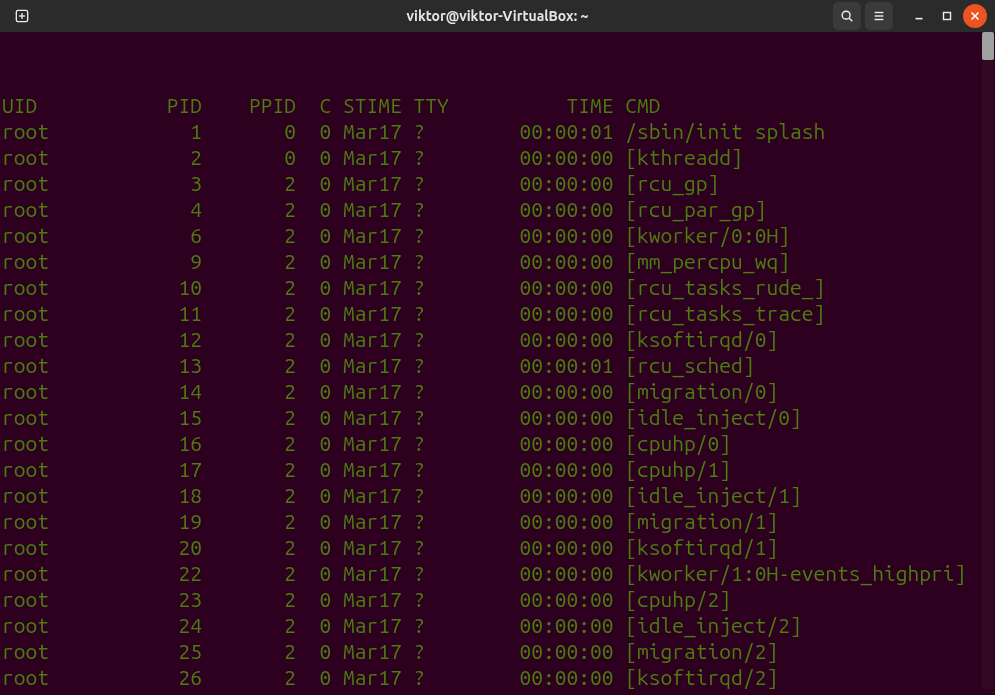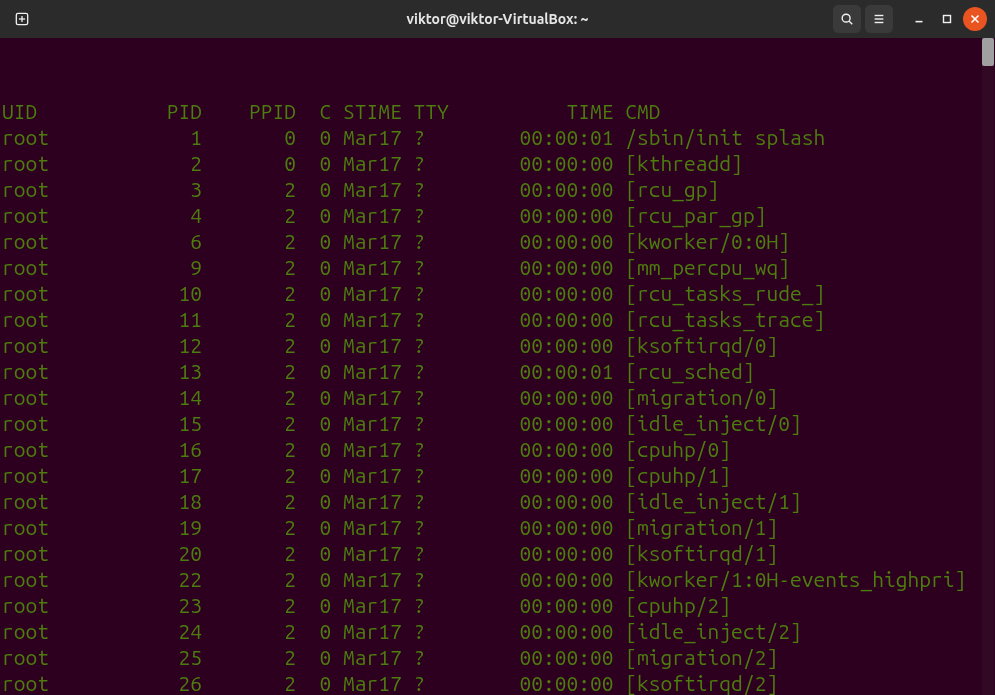--- a/index.html
+++ b/index.html
@@ -4,21 +4,21 @@
 <style>
   * { margin: 0; padding: 0; box-sizing: border-box; }
   html, body {
     width: 995px;
     height: 695px;
     background: #2c001e;
     font-family: "Ubuntu Mono", "DejaVu Sans Mono", monospace;
     overflow: hidden;
   }
   .titlebar {
-    height: 38px;
+    height: 32px;
     background: #2b2b2b;
     display: flex;
     align-items: center;
     padding: 0 8px;
     color: #e6e6e6;
     font-family: "Ubuntu", sans-serif;
     font-size: 14px;
     position: relative;
   }
   .titlebar .left-group,

